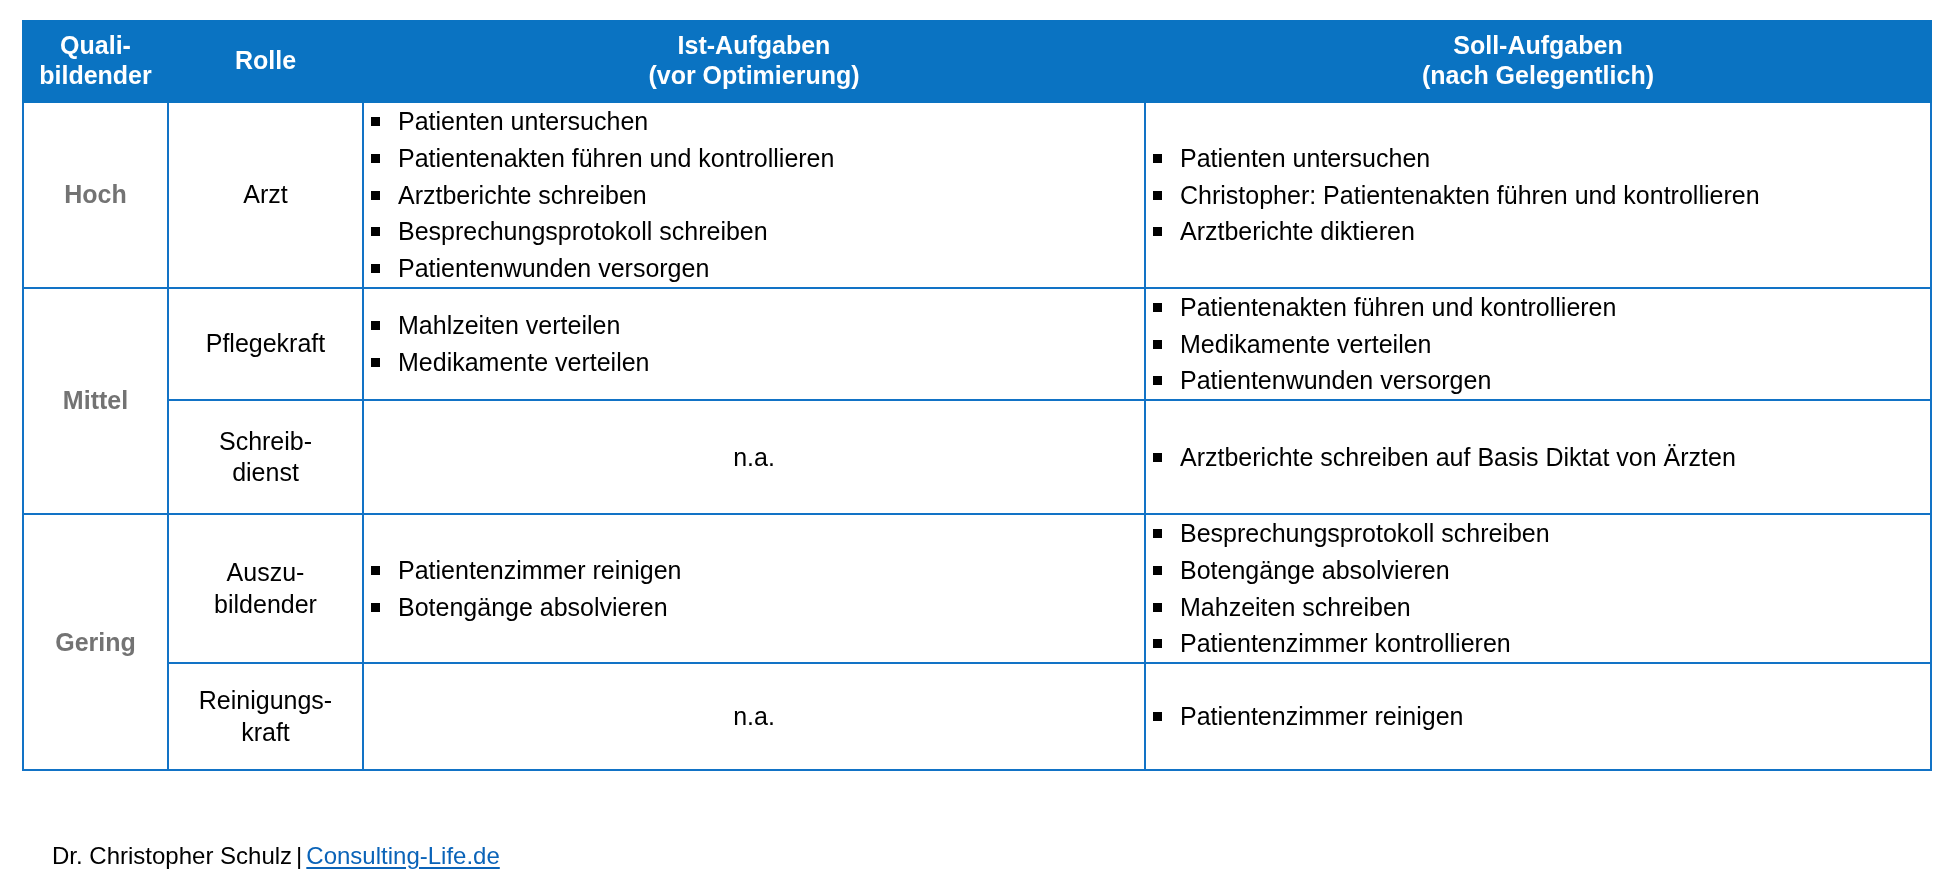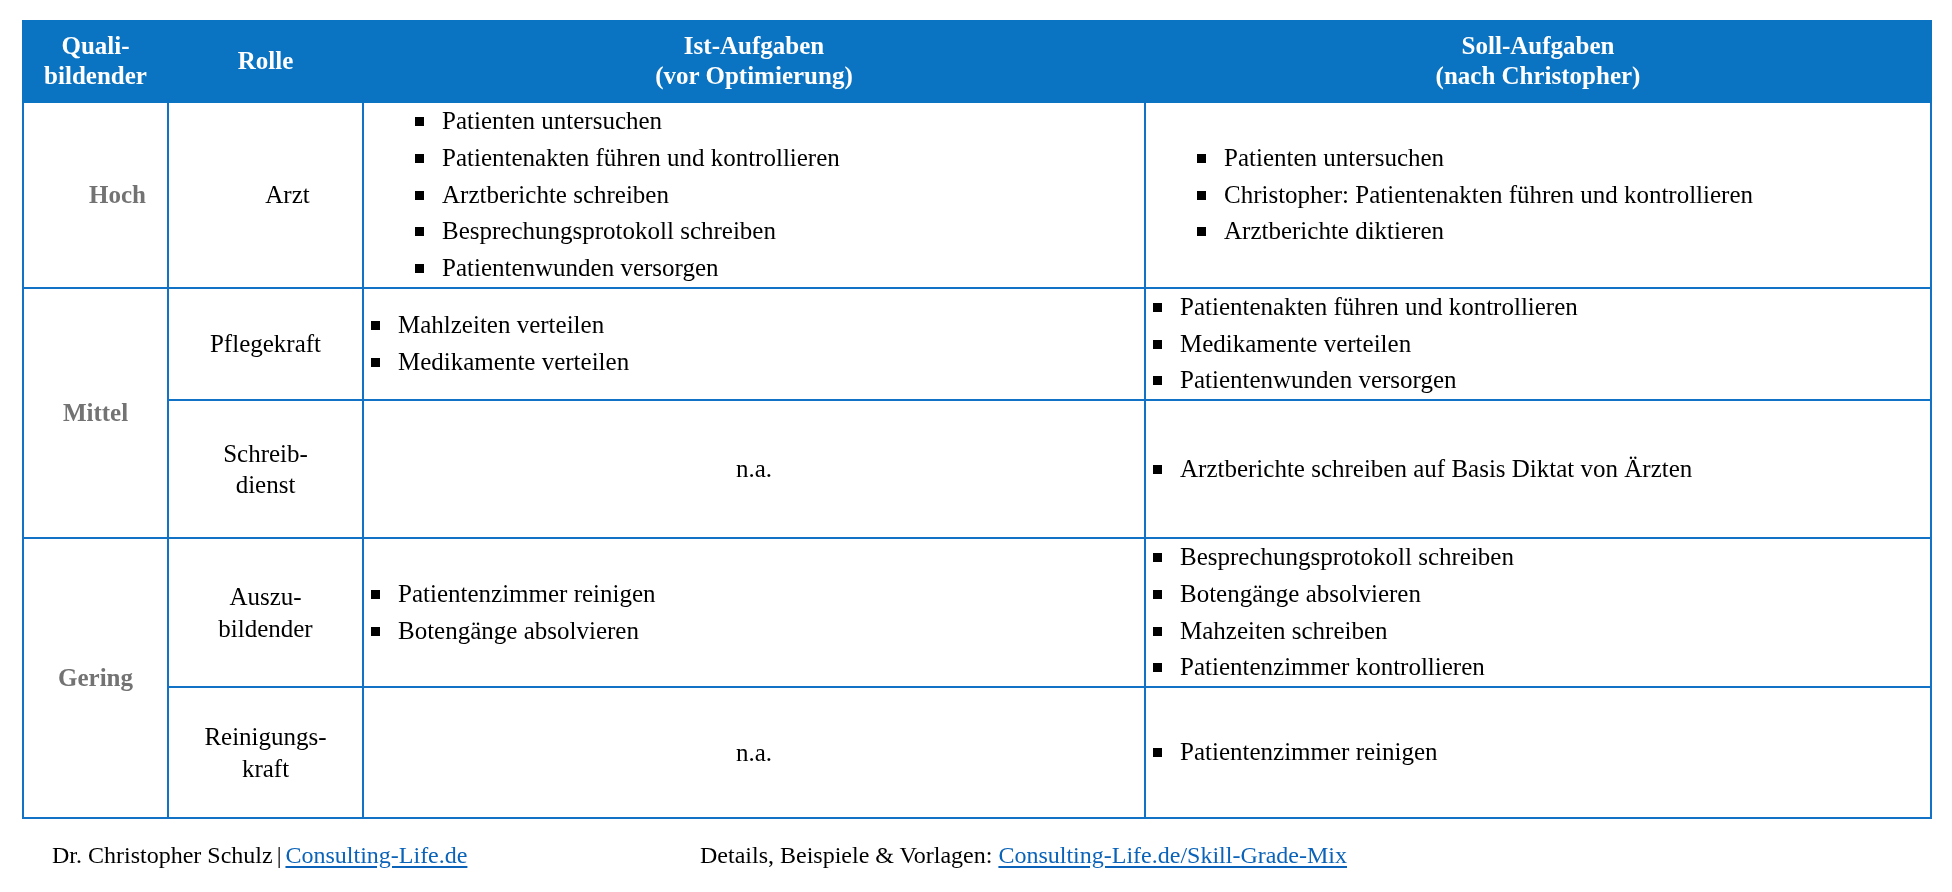--- a/index.html
+++ b/index.html
@@ -14,21 +14,20 @@
     font-family: "Liberation Sans", sans-serif;
     color: #000000;
     overflow: hidden;
   }
 
   .page {
     position: relative;
     width: 1952px;
     height: 656px;
     box-sizing: border-box;
-    font-family: Liberation Serif, serif;
   }
 
   
   .table-wrap {
     position: absolute;
     left: 22px;
     top: 20px;
     width: 1908px;
   }
 
@@ -91,21 +90,21 @@
 
   
   td.task-cell {
     padding: 12px 10px 12px 18px;
     vertical-align: top;
   }
   td.task-cell.na-cell {
     text-align: center;
     vertical-align: middle;
     font-size: 25px;
-    padding: 22px;
+    padding: 10px;
   }
 
   ul.task-list {
     list-style: none;
     margin: 0;
     padding: 0;
   }
   ul.task-list li {
     position: relative;
     padding-left: 34px;
@@ -118,21 +117,21 @@
     position: absolute;
     left: 7px;
     top: 14px;
     width: 9px;
     height: 9px;
     background: #000000;
     display: block;
   }
 
   
-  tr.r-arzt td        { height: 162px; padding-left: 44px; }
+  tr.r-arzt td        { height: 162px; }
   tr.r-pflege td      { height: 104px; }
   tr.r-schreib td     { height: 92px; }
   tr.r-azubi td       { height: 139px; }
   tr.r-reinigung td   { height: 85px; }
 
   
   .footer {
     position: absolute;
     left: 8px;
     top: 838px;
@@ -183,21 +182,21 @@
           </th>
           <th>
             <span class="hdr-line">Rolle</span>
           </th>
           <th>
             <span class="hdr-line">Ist-Aufgaben</span>
             <span class="hdr-line">(vor Optimierung)</span>
           </th>
           <th>
             <span class="hdr-line">Soll-Aufgaben</span>
-            <span class="hdr-line">(nach Christopher)</span>
+            <span class="hdr-line">(nach Gelegentlich)</span>
           </th>
         </tr>
       </thead>
       <tbody id="table-body">
           <tr class="r-arzt">
             <td class="qual-cell align-bottomish" rowspan="1"><span>Hoch</span></td>
             <td class="role-cell">
               <span class="role-line">Arzt</span>
             </td>
             <td class="task-cell">
@@ -282,19 +281,15 @@
             </td>
           </tr>
         </tbody>
     </table>
   </div>
 
   <div class="footer">
     <div class="footer-left">
       <span>Dr. Christopher Schulz</span><span class="sep-pipe">|</span><a class="link" href="#">Consulting-Life.de</a>
     </div>
-    <div class="footer-right">
-      <span class="footer-label">Details, Beispiele &amp; Vorlagen:</span>
-      <a class="link" href="#">Consulting-Life.de/Skill-Grade-Mix</a>
-    </div>
   </div>
 
 </div>
 
 </body></html>

